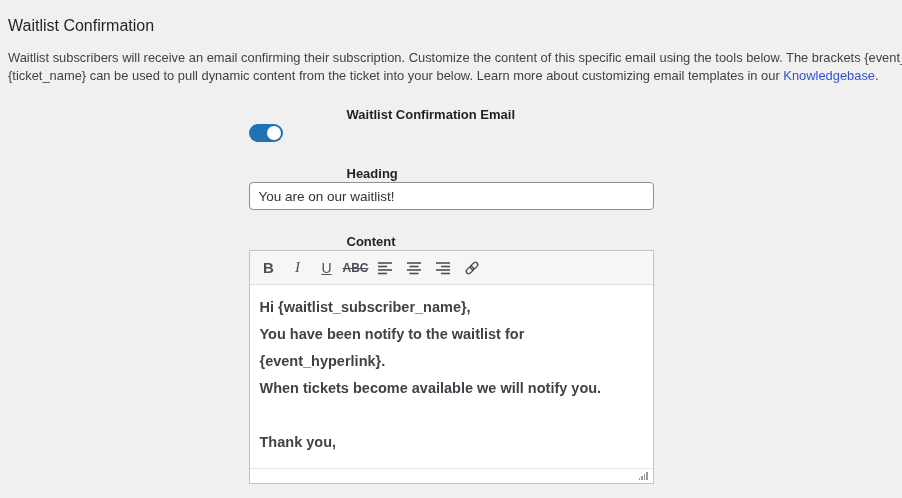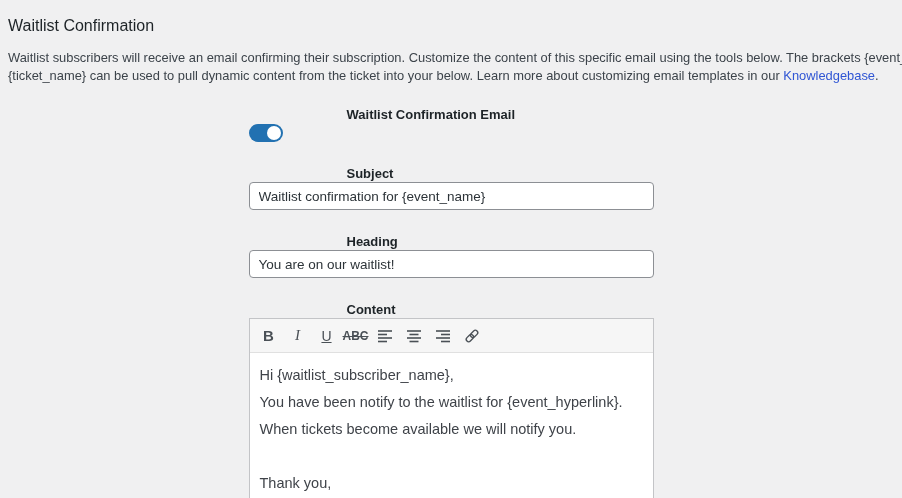--- a/index.html
+++ b/index.html
@@ -51,21 +51,21 @@
     display:flex;align-items:center;justify-content:center;cursor:pointer;
     color:#4a5056;padding:0;
   }
   .g-bold{font-weight:700;font-size:15px;font-family:"Liberation Sans",sans-serif;}
   .g-italic{font-family:"Liberation Serif",serif;font-style:italic;font-size:15px;}
   .g-underline{text-decoration:underline;font-size:14px;}
   .g-strike{font-size:12px;font-weight:700;text-decoration:line-through;letter-spacing:0;}
   .editor-body{
     min-height:165px;padding:9px 10px;font-size:14.5px;color:#3f4349;cursor:text;
   }
-  .editor-body p{margin:0;min-height:27px;line-height:27px;}
+  .editor-body p{margin:0;min-height:27px;line-height:27px;font-weight:bold;}
   .statusbar{
     border-top:1px solid #e4e4e4;height:14px;display:flex;align-items:center;
     justify-content:flex-end;padding-right:3px;
   }
   .grip{display:flex;align-items:flex-end;gap:1px;cursor:nwse-resize;padding:2px;}
   .grip i{display:block;width:1.5px;background:#9a9a9a;}
   .grip i:nth-child(1){height:2px;}
   .grip i:nth-child(2){height:4px;}
   .grip i:nth-child(3){height:6px;}
   .grip i:nth-child(4){height:8px;}
@@ -93,26 +93,20 @@
 
     <div class="row">
       <div class="row-label top">Waitlist Confirmation Email</div>
       <div class="row-field">
         <div class="toggle on">
           <div class="knob"></div>
         </div>
       </div>
     </div>
 
-    <div class="row">
-      <div class="row-label">Subject</div>
-      <div class="row-field">
-        <input type="text" class="text-input" value="Waitlist confirmation for {event_name}" style="">
-      </div>
-    </div>
 
     <div class="row">
       <div class="row-label">Heading</div>
       <div class="row-field">
         <input type="text" class="text-input" value="You are on our waitlist!" style="">
       </div>
     </div>
 
     <div class="row">
       <div class="row-label">Content</div>

